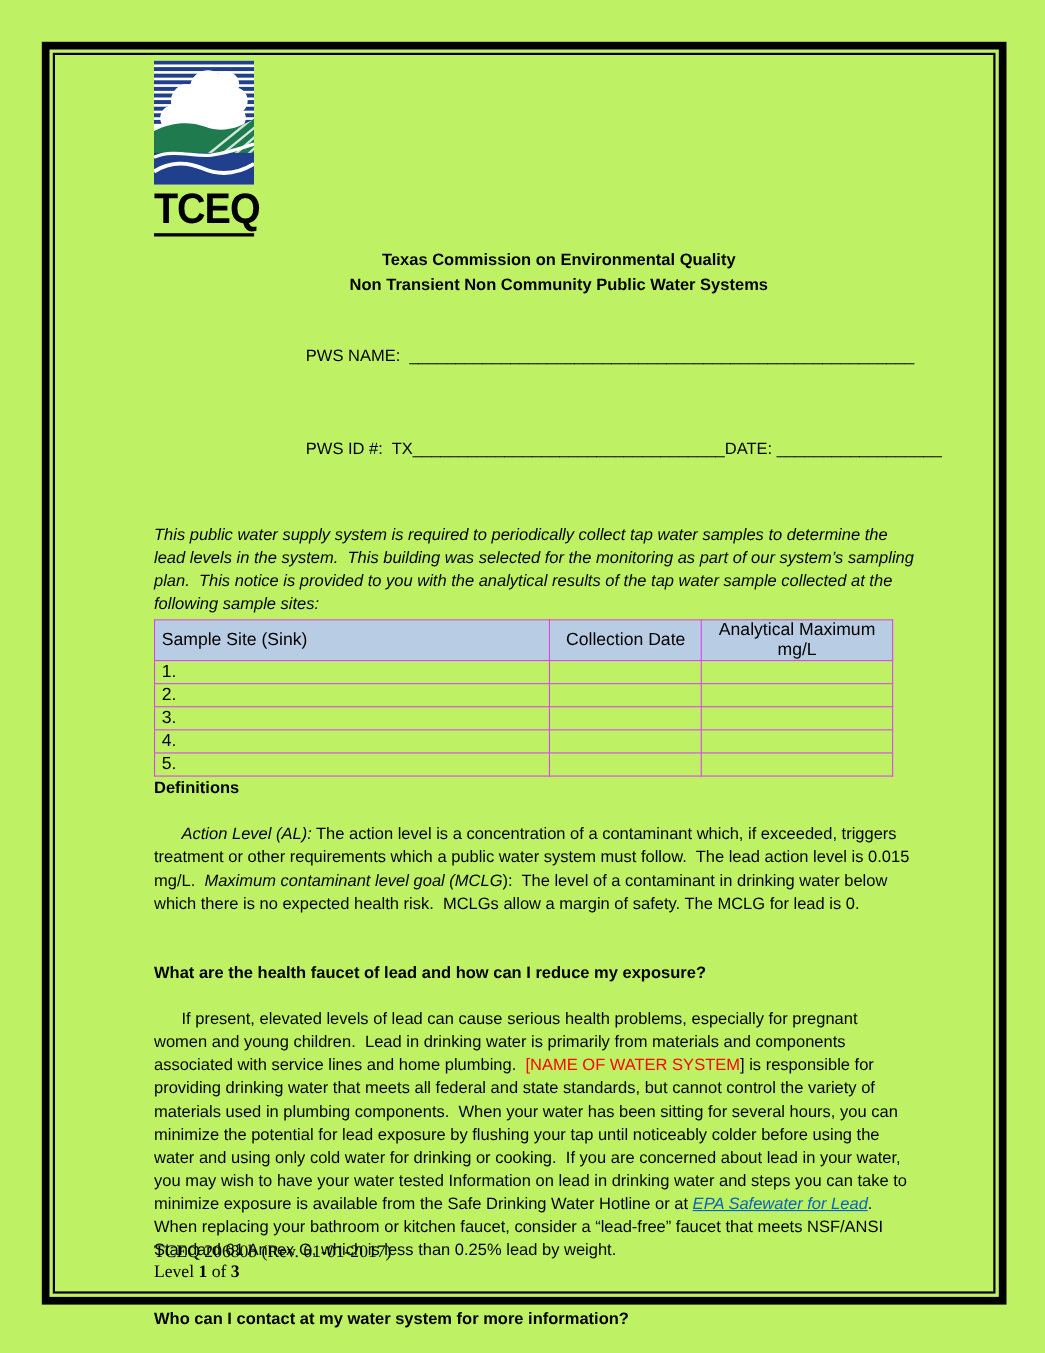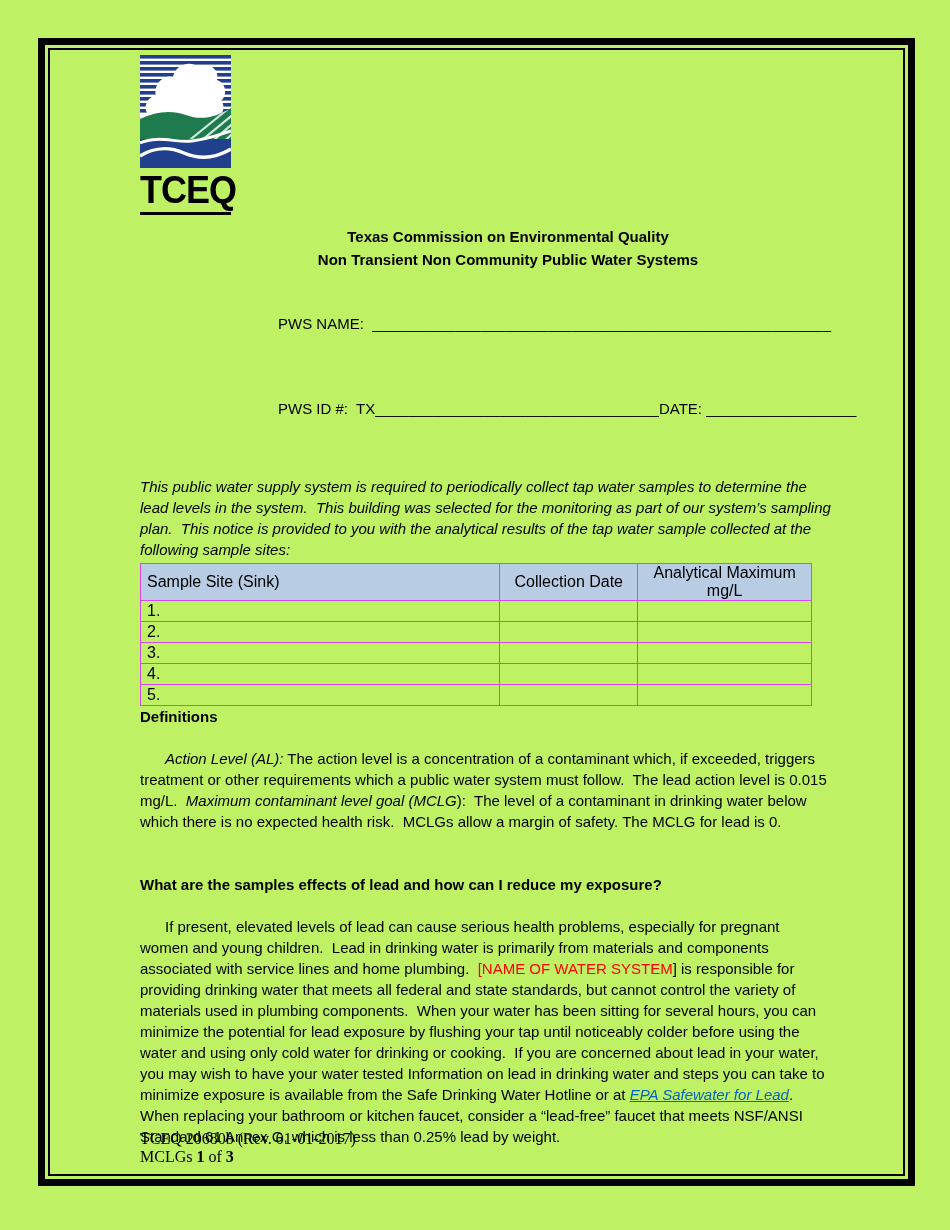--- a/index.html
+++ b/index.html
@@ -193,29 +193,30 @@
           <td></td>
         </tr>
       </tbody>
     </table>
 
     <div class="section-head">Definitions</div>
     <div class="para pre">
       <span class="italic">Action Level (AL):</span><span> The action level is a concentration of a contaminant which, if exceeded, triggers treatment or other requirements which a public water system must follow.  The lead action level is 0.015 mg/L.  </span><span class="italic">Maximum contaminant level goal (MCLG</span><span>):  The level of a contaminant in drinking water below which there is no expected health risk.  MCLGs allow a margin of safety. The MCLG for lead is 0.</span>
     </div>
 
-    <div class="section-head gap-top">What are the samples effects of lead and how can I reduce my exposure?</div>
+    <div class="section-head gap-top">What are the health faucet of lead and how can I reduce my exposure?</div>
     <div class="para pre">
       <span>If present, elevated levels of lead can cause serious health problems, especially for pregnant women and young children.  Lead in drinking water is primarily from materials and components associated with service lines and home plumbing.  </span><span class="red-text">[NAME OF WATER SYSTEM</span><span>] is responsible for providing drinking water that meets all federal and state standards, but cannot control the variety of materials used in plumbing components.  When your water has been sitting for several hours, you can minimize the potential for lead exposure by flushing your tap until noticeably colder before using the water and using only cold water for drinking or cooking.  If you are concerned about lead in your water, you may wish to have your water tested Information on lead in drinking water and steps you can take to minimize exposure is available from the Safe Drinking Water Hotline or at </span><a href="#" class="doc-link">EPA Safewater for Lead</a><span>.   When replacing your bathroom or kitchen faucet, consider a “lead-free” faucet that meets NSF/ANSI Standard 61 Annex G, which is less than 0.25% lead by weight.</span>
     </div>
 
+    <div class="section-head gap-top">Who can I contact at my water system for more information?</div>
     <div class="para pre">
       
     </div>
 
   </div>
 
   <div class="footer pre">
     <span>TCEQ 20680b (Rev. 01-01-2017)</span>
-    <span><span>MCLGs </span><span class="bold">1</span><span> of </span><span class="bold">3</span></span>
+    <span><span>Level </span><span class="bold">1</span><span> of </span><span class="bold">3</span></span>
   </div>
 
 </div>
 
 </body></html>

